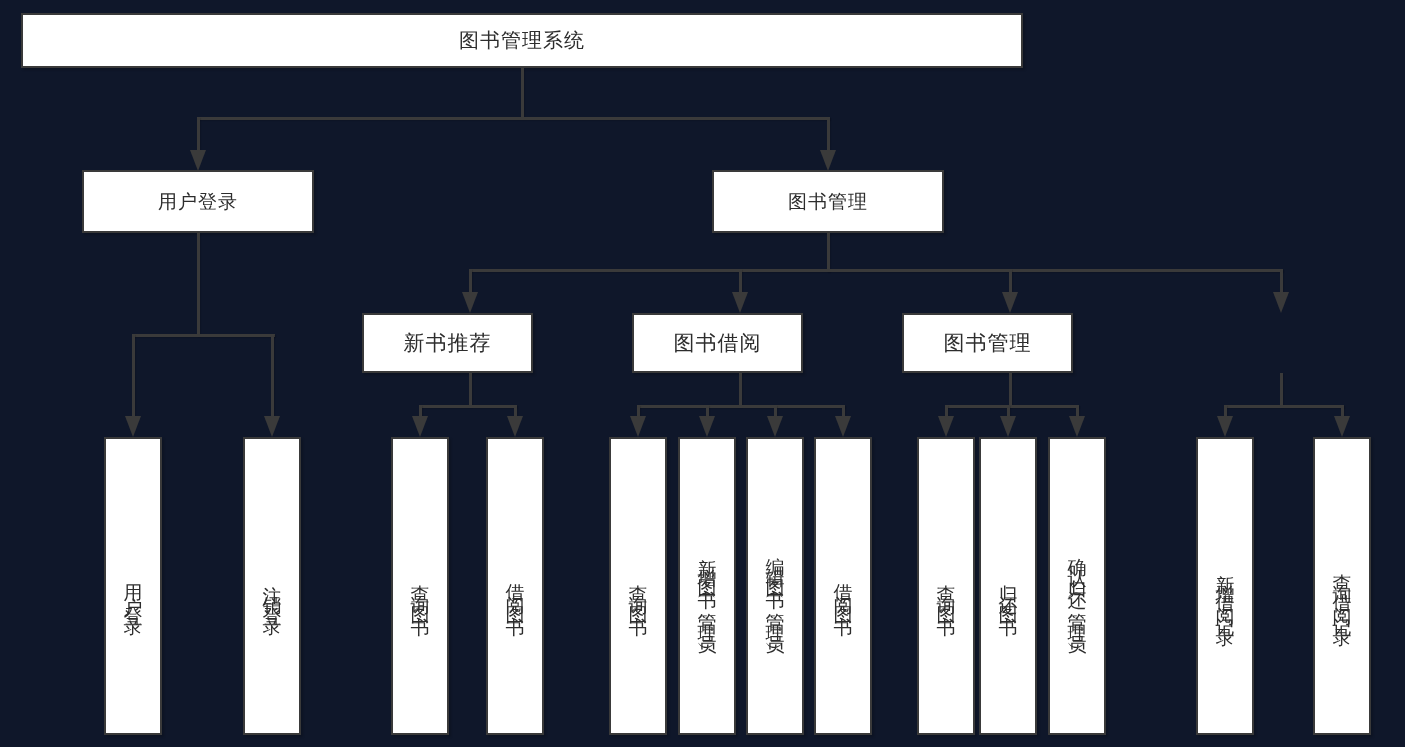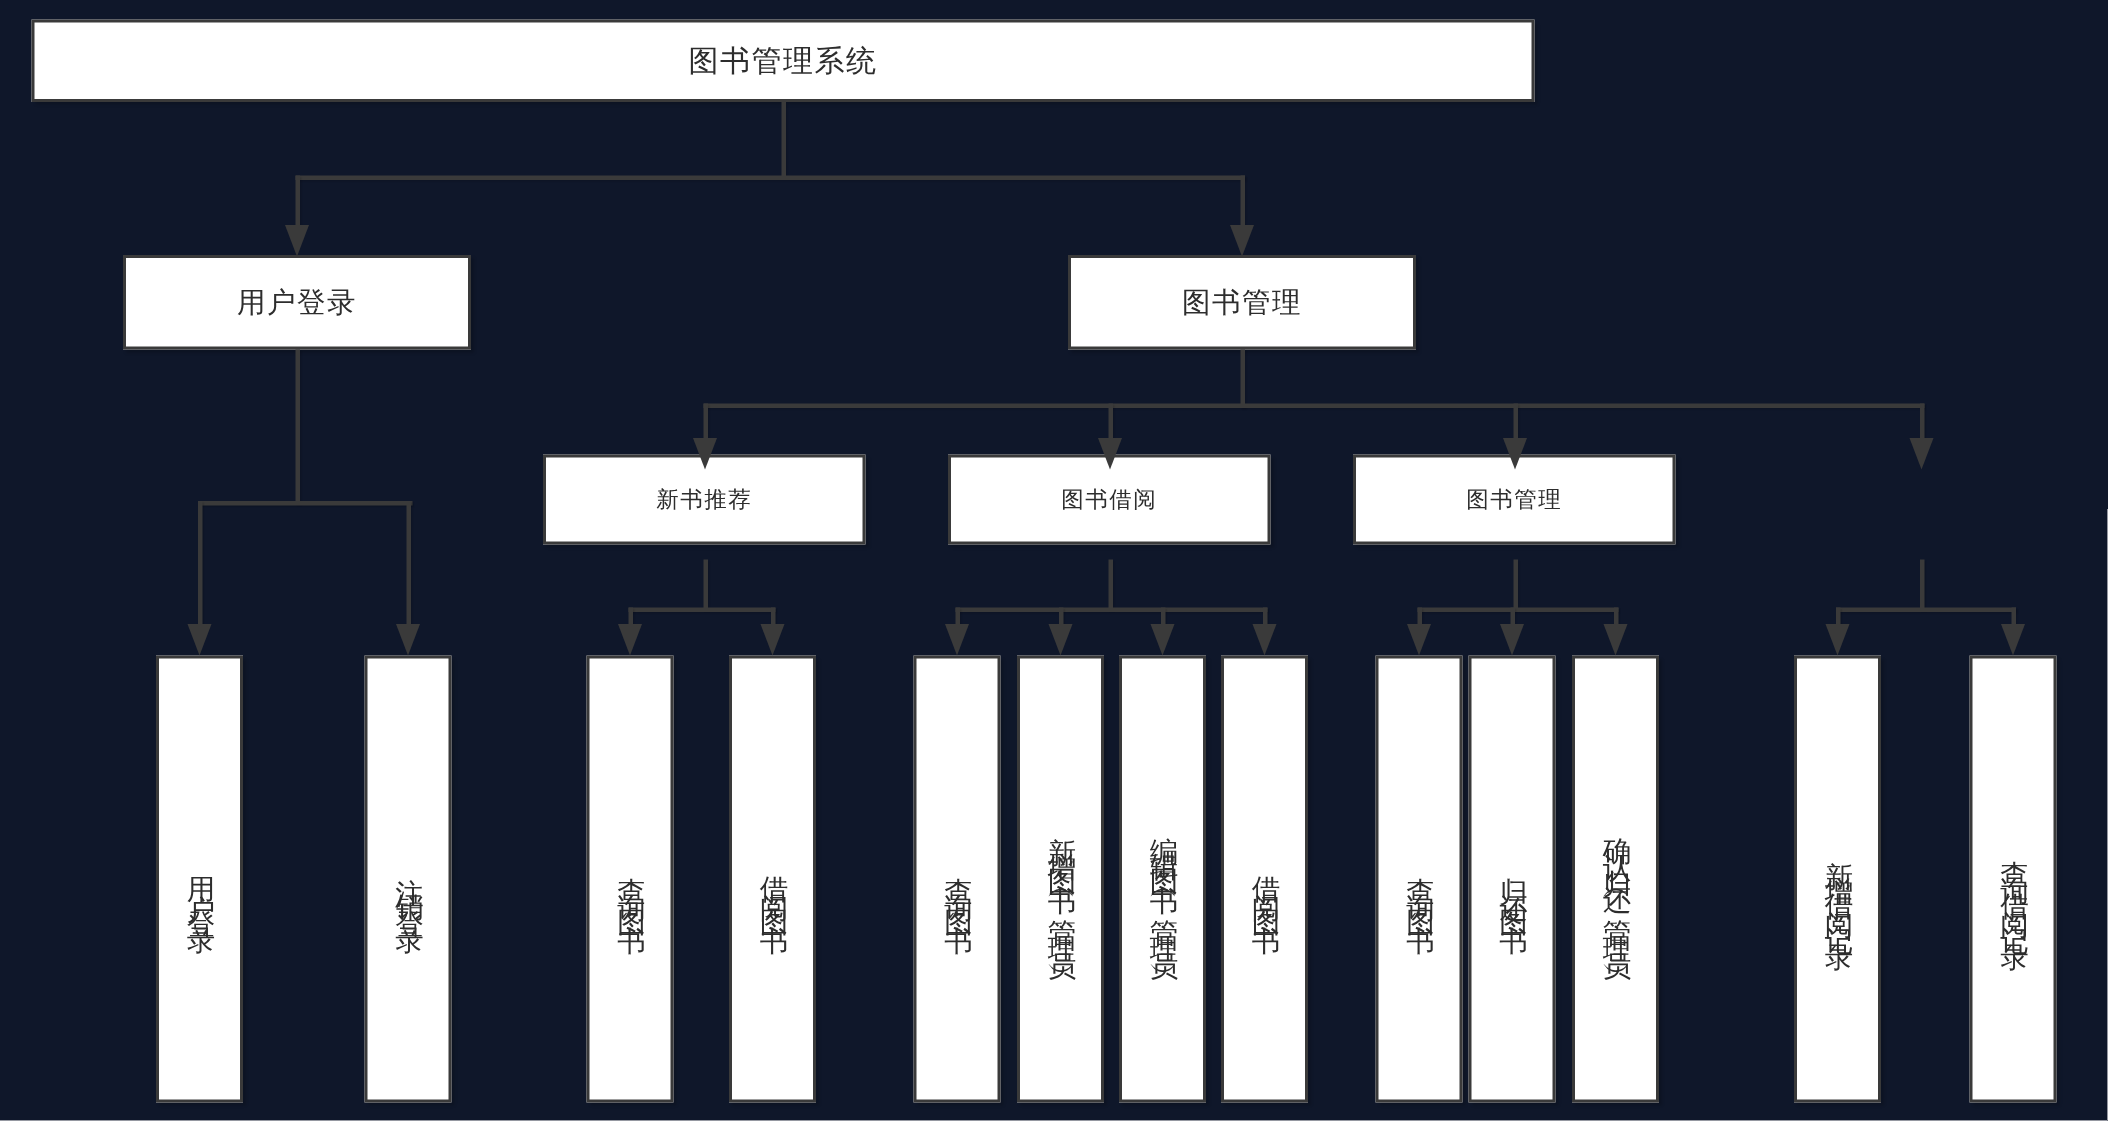--- a/index.html
+++ b/index.html
@@ -21,21 +21,21 @@
     border:2.5px solid var(--line);
     box-sizing:border-box;
     display:flex;align-items:center;justify-content:center;
     color:var(--text);
     box-shadow:2px 2px 2px rgba(0,0,0,0.18);
     letter-spacing:1px;
   }
   .root{left:21px;top:13px;width:1002px;height:55px;font-size:20px;}
   .l2{top:170px;width:232px;height:63px;font-size:19px;}
   .l2.a{left:82px;} .l2.b{left:712px;}
-  .l3{top:303px;width:215px;height:60px;font-size:15px;}
+  .l3{top:313px;width:171px;height:60px;font-size:21px;}
   .l3.c0{left:362px;} .l3.c1{left:632px;} .l3.c2{left:902px;} .l3.c3{left:1173px;}
   .leaf{top:437px;width:58px;height:298px;font-size:19px;}
   .leaf .vtext{
     writing-mode:vertical-rl;
     letter-spacing:11px;
     transform:translateY(5.5px);
     white-space:nowrap;
   }
   .lf0{left:104px;} .lf1{left:243px;} .lf2{left:391px;} .lf3{left:486px;}
   .lf4{left:609px;} .lf5{left:678px;} .lf6{left:746px;} .lf7{left:814px;}

